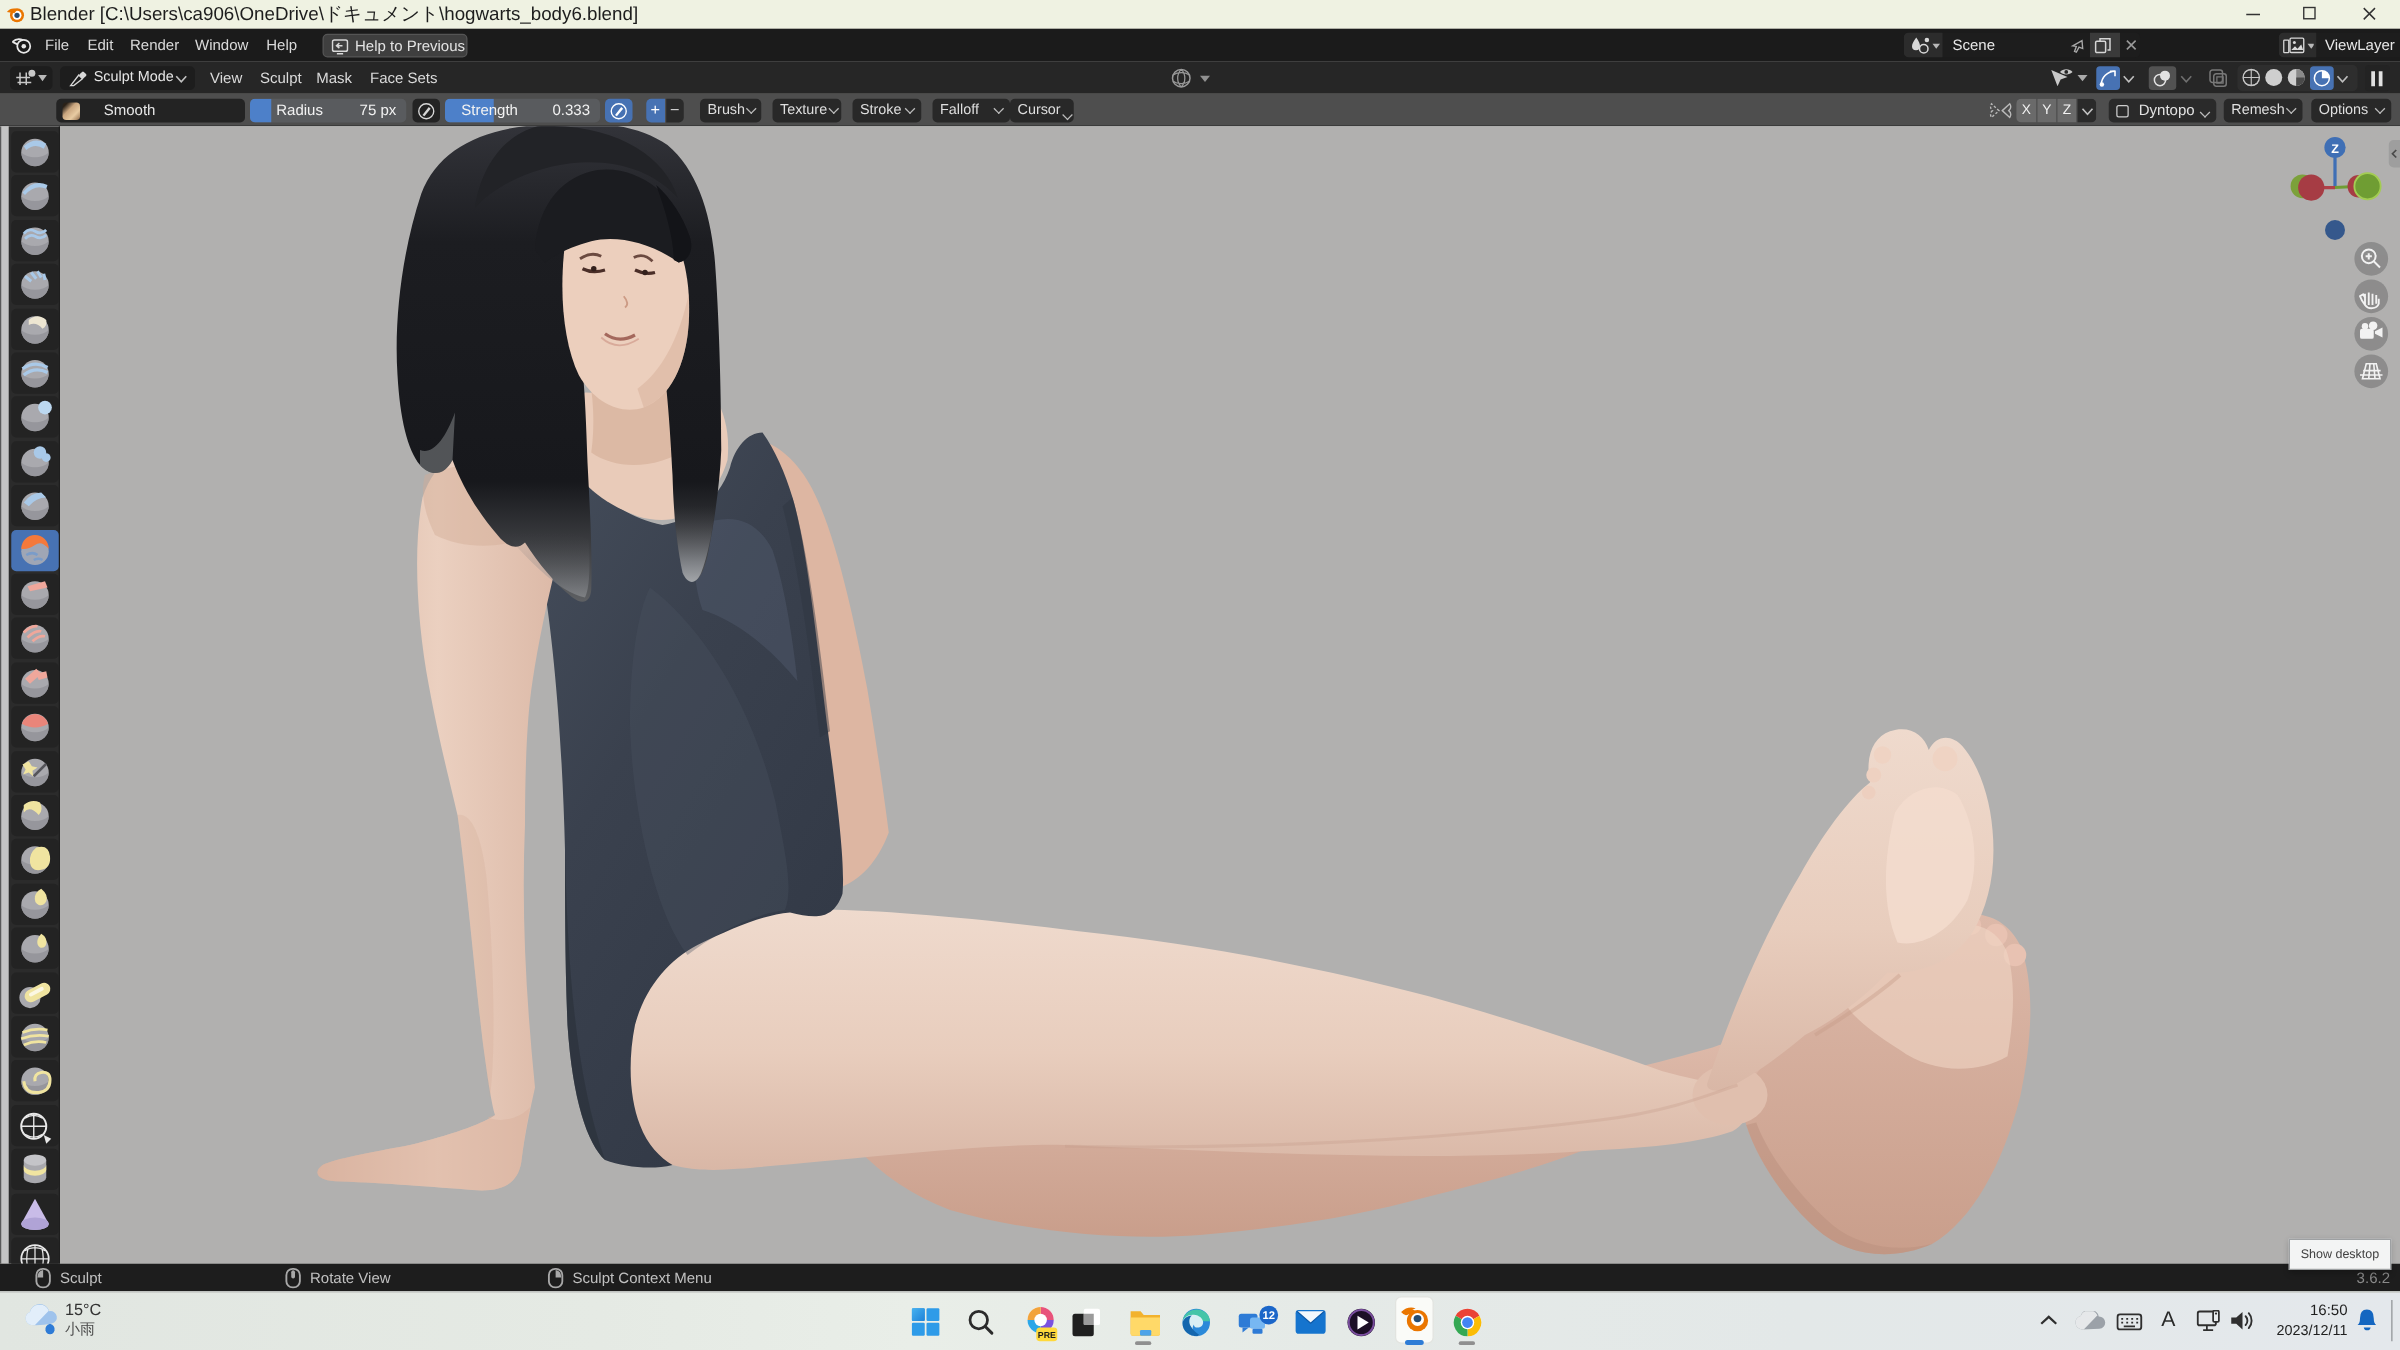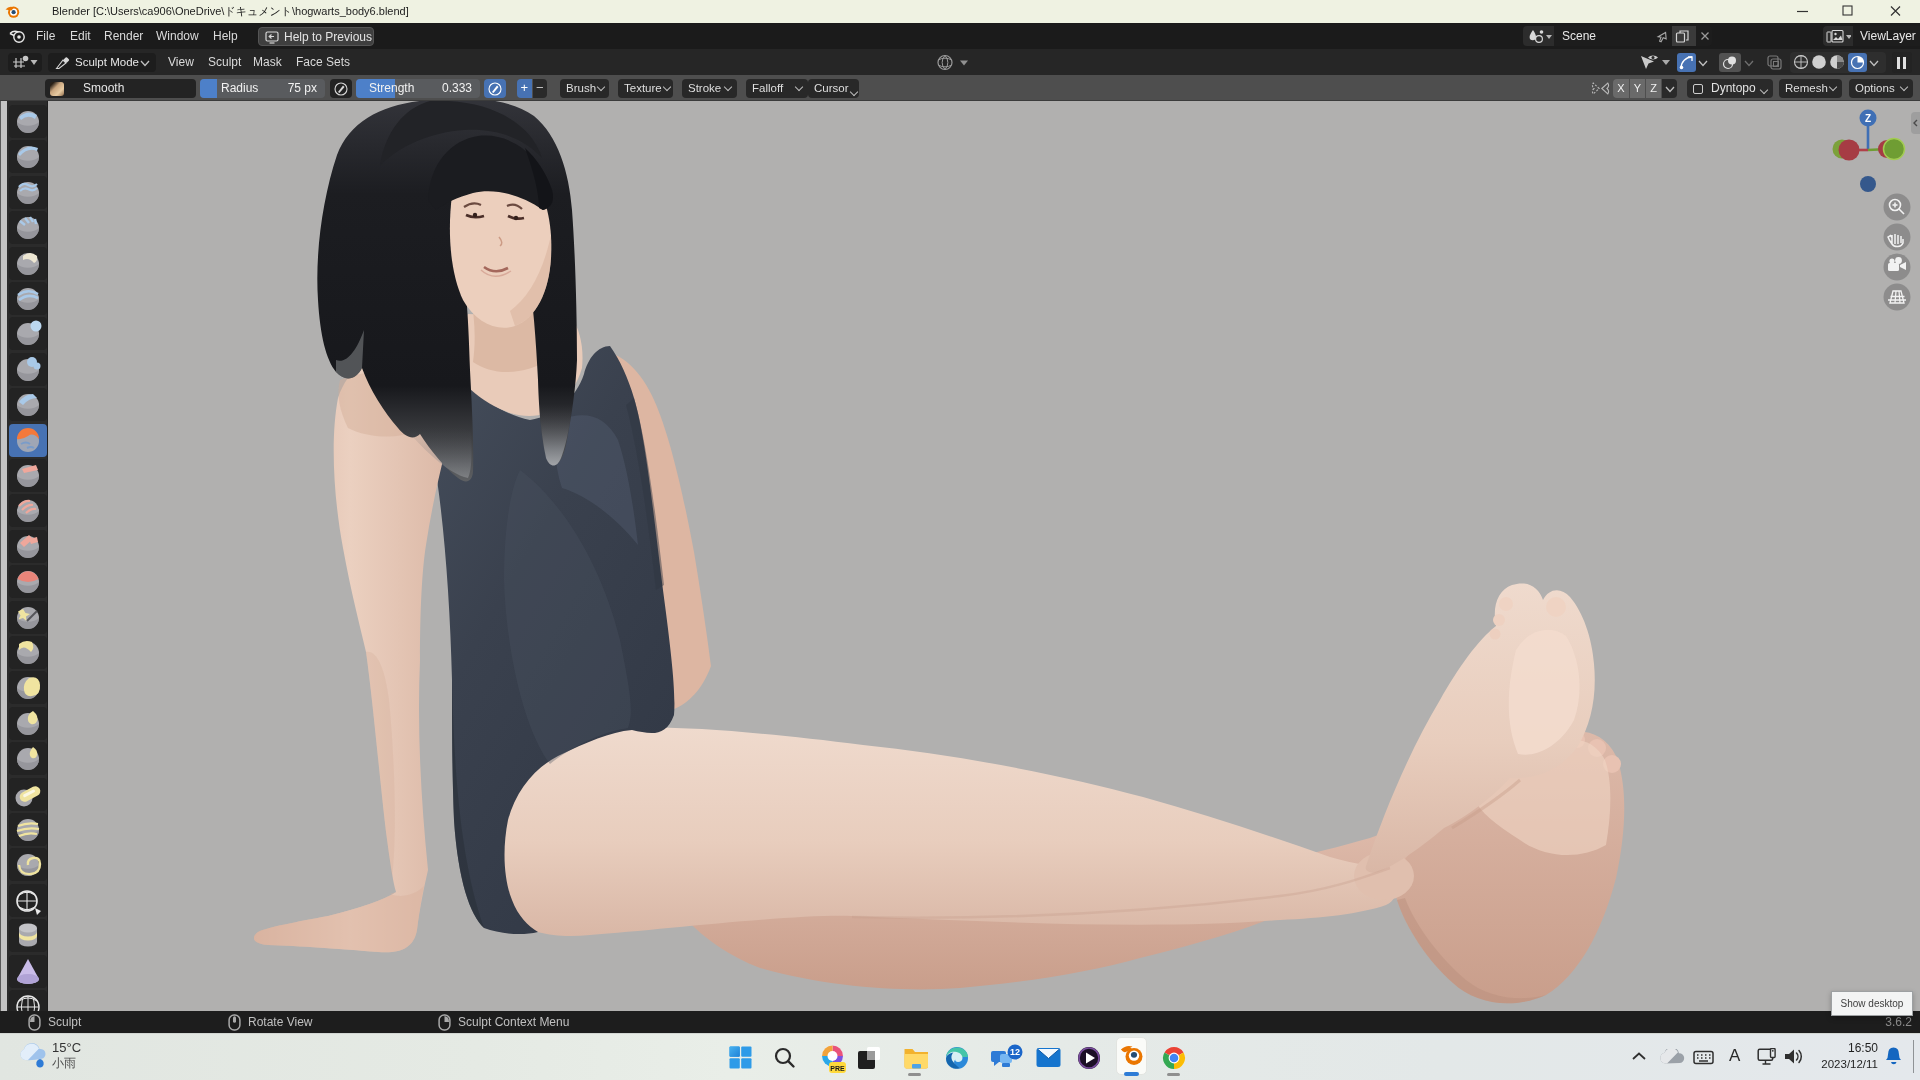--- a/index.html
+++ b/index.html
@@ -18,21 +18,21 @@
 .varrow{display:inline-block;box-sizing:border-box;flex:none;width:6px;height:6px;border-right:1.6px solid #BDBDBD;border-bottom:1.6px solid #BDBDBD;transform:rotate(45deg);margin-bottom:3px;}
 </style></head>
 <body>
 <div class="abs titlebar">
 <svg class="abs" style="left:5px;top:4px" width="15" height="15" viewBox="0 0 15 15">
  <circle cx="8.6" cy="8.2" r="5.6" fill="#EA7600"></circle>
  <circle cx="8.6" cy="8.2" r="3.6" fill="#FFFFFF"></circle>
  <circle cx="8.6" cy="8.2" r="2.1" fill="#264D73"></circle>
  <path d="M0.5,5.5 Q4,1.5 9,3.5 L6.5,6.5 Z" fill="#EA7600"></path>
 </svg>
-<div class="abs" style="left:24px;top:0;height:23px;line-height:23px;font-size:11px;color:#1D1D1D;margin-left:28px;">Blender [C:\Users\ca906\OneDrive\ドキュメント\hogwarts_body6.blend]</div>
+<div class="abs" style="left:24px;top:0;height:23px;line-height:23px;font-size:15px;color:#1D1D1D;">Blender [C:\Users\ca906\OneDrive\ドキュメント\hogwarts_body6.blend]</div>
 <svg class="abs" style="left:1794px;top:0" width="126" height="23" viewBox="0 0 126 23">
  <line x1="3" y1="11.5" x2="14" y2="11.5" stroke="#333" stroke-width="1.2"></line>
  <rect x="49" y="6" width="9" height="9" fill="none" stroke="#333" stroke-width="1.1"></rect>
  <path d="M97,6.5 L106,15.5 M106,6.5 L97,15.5" stroke="#333" stroke-width="1.2"></path>
 </svg>
 </div>
 <div class="abs menubar">
 <svg class="abs" style="left:9px;top:5px" width="17" height="16" viewBox="0 0 17 16">
  <circle cx="10" cy="9" r="5.2" fill="none" stroke="#E8E8E8" stroke-width="1.4"></circle>
  <circle cx="10" cy="9" r="1.8" fill="#E8E8E8"></circle>

